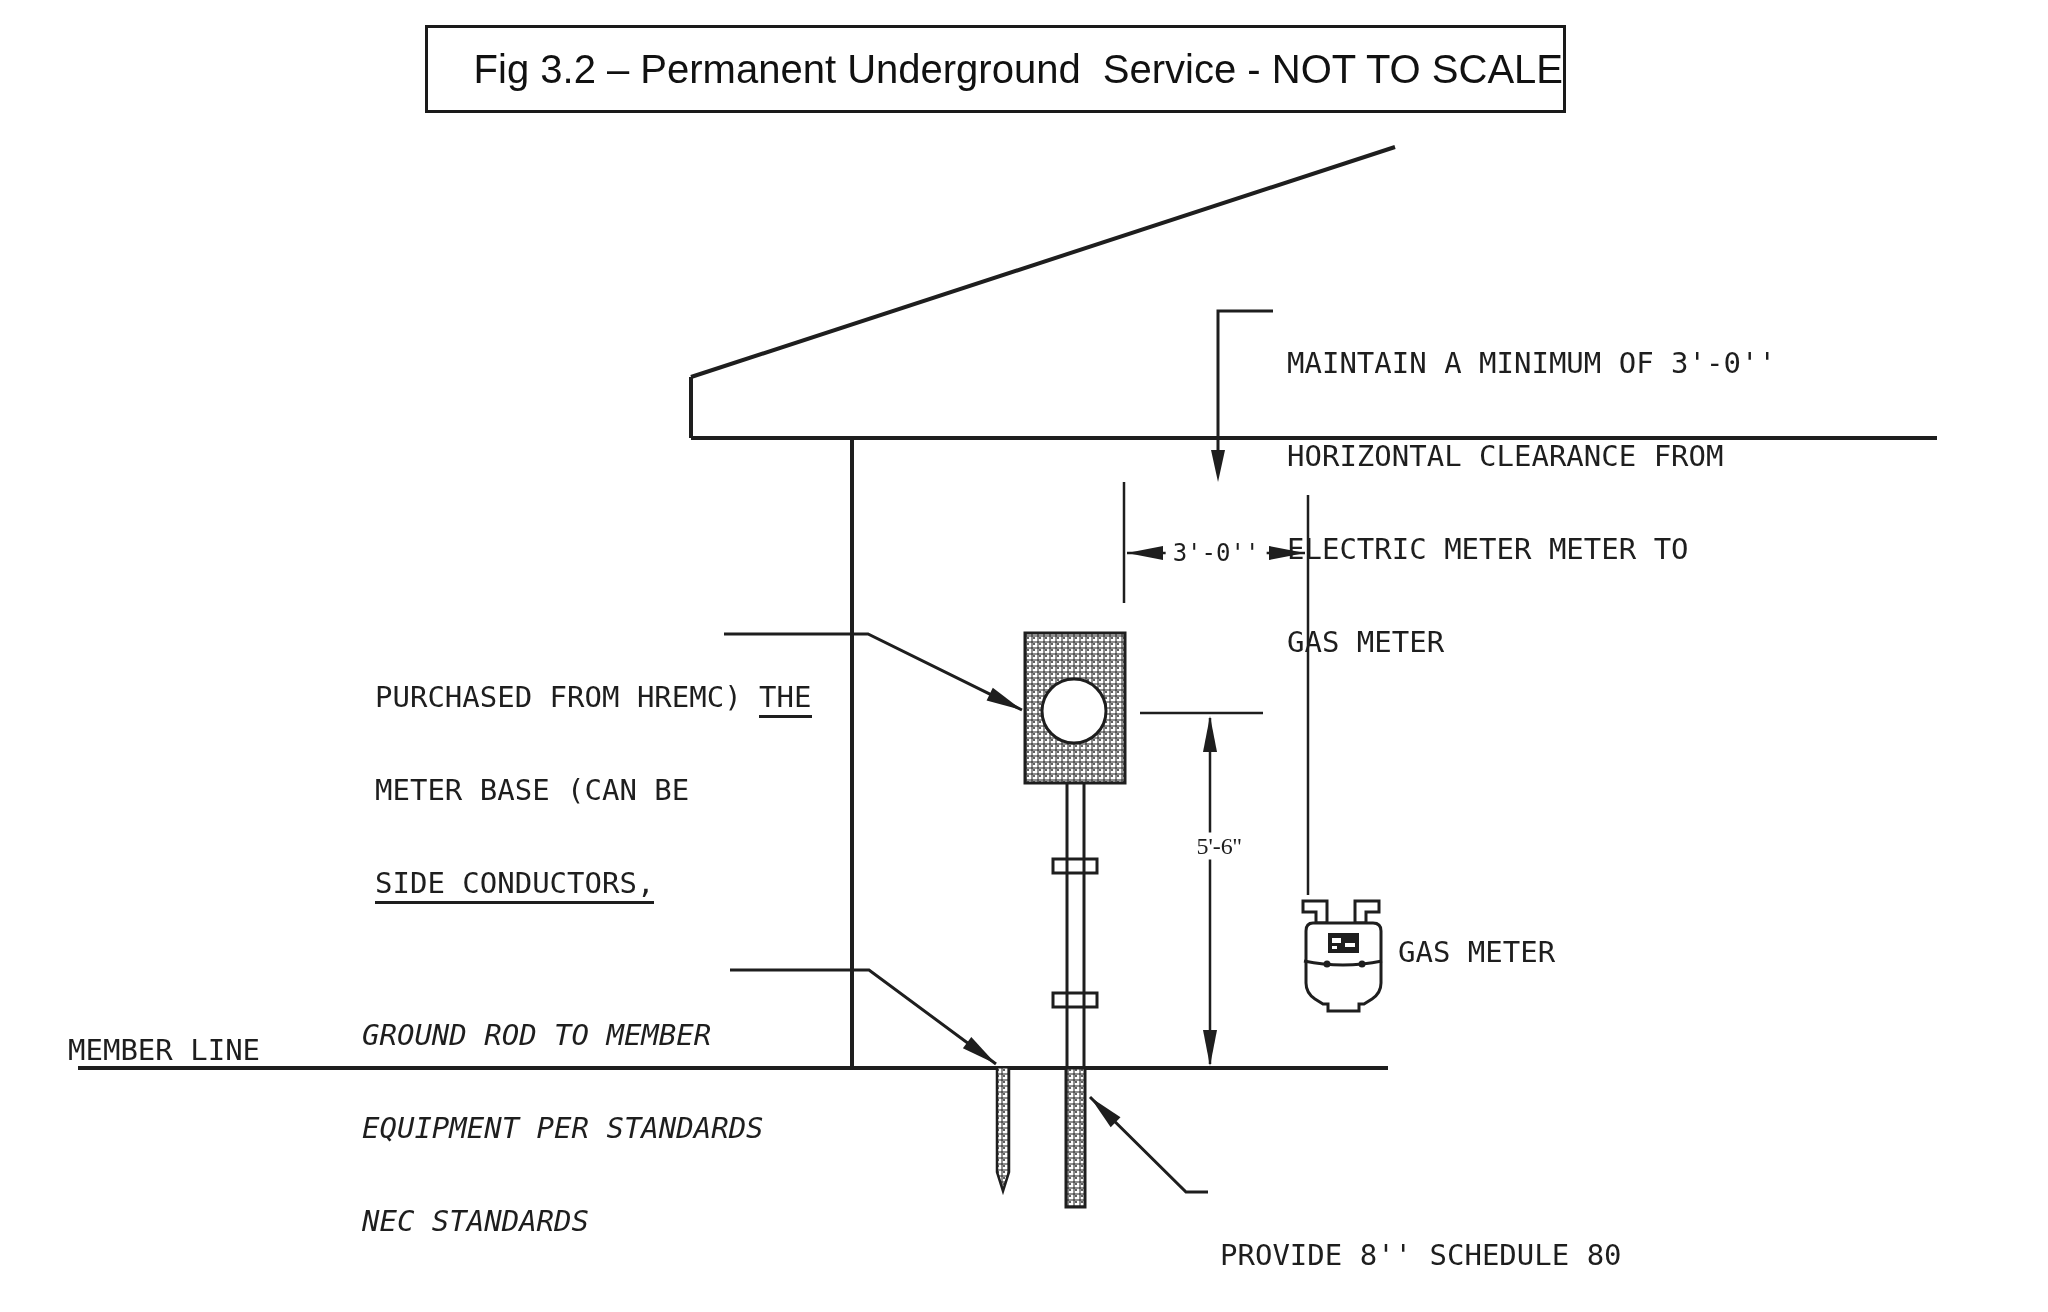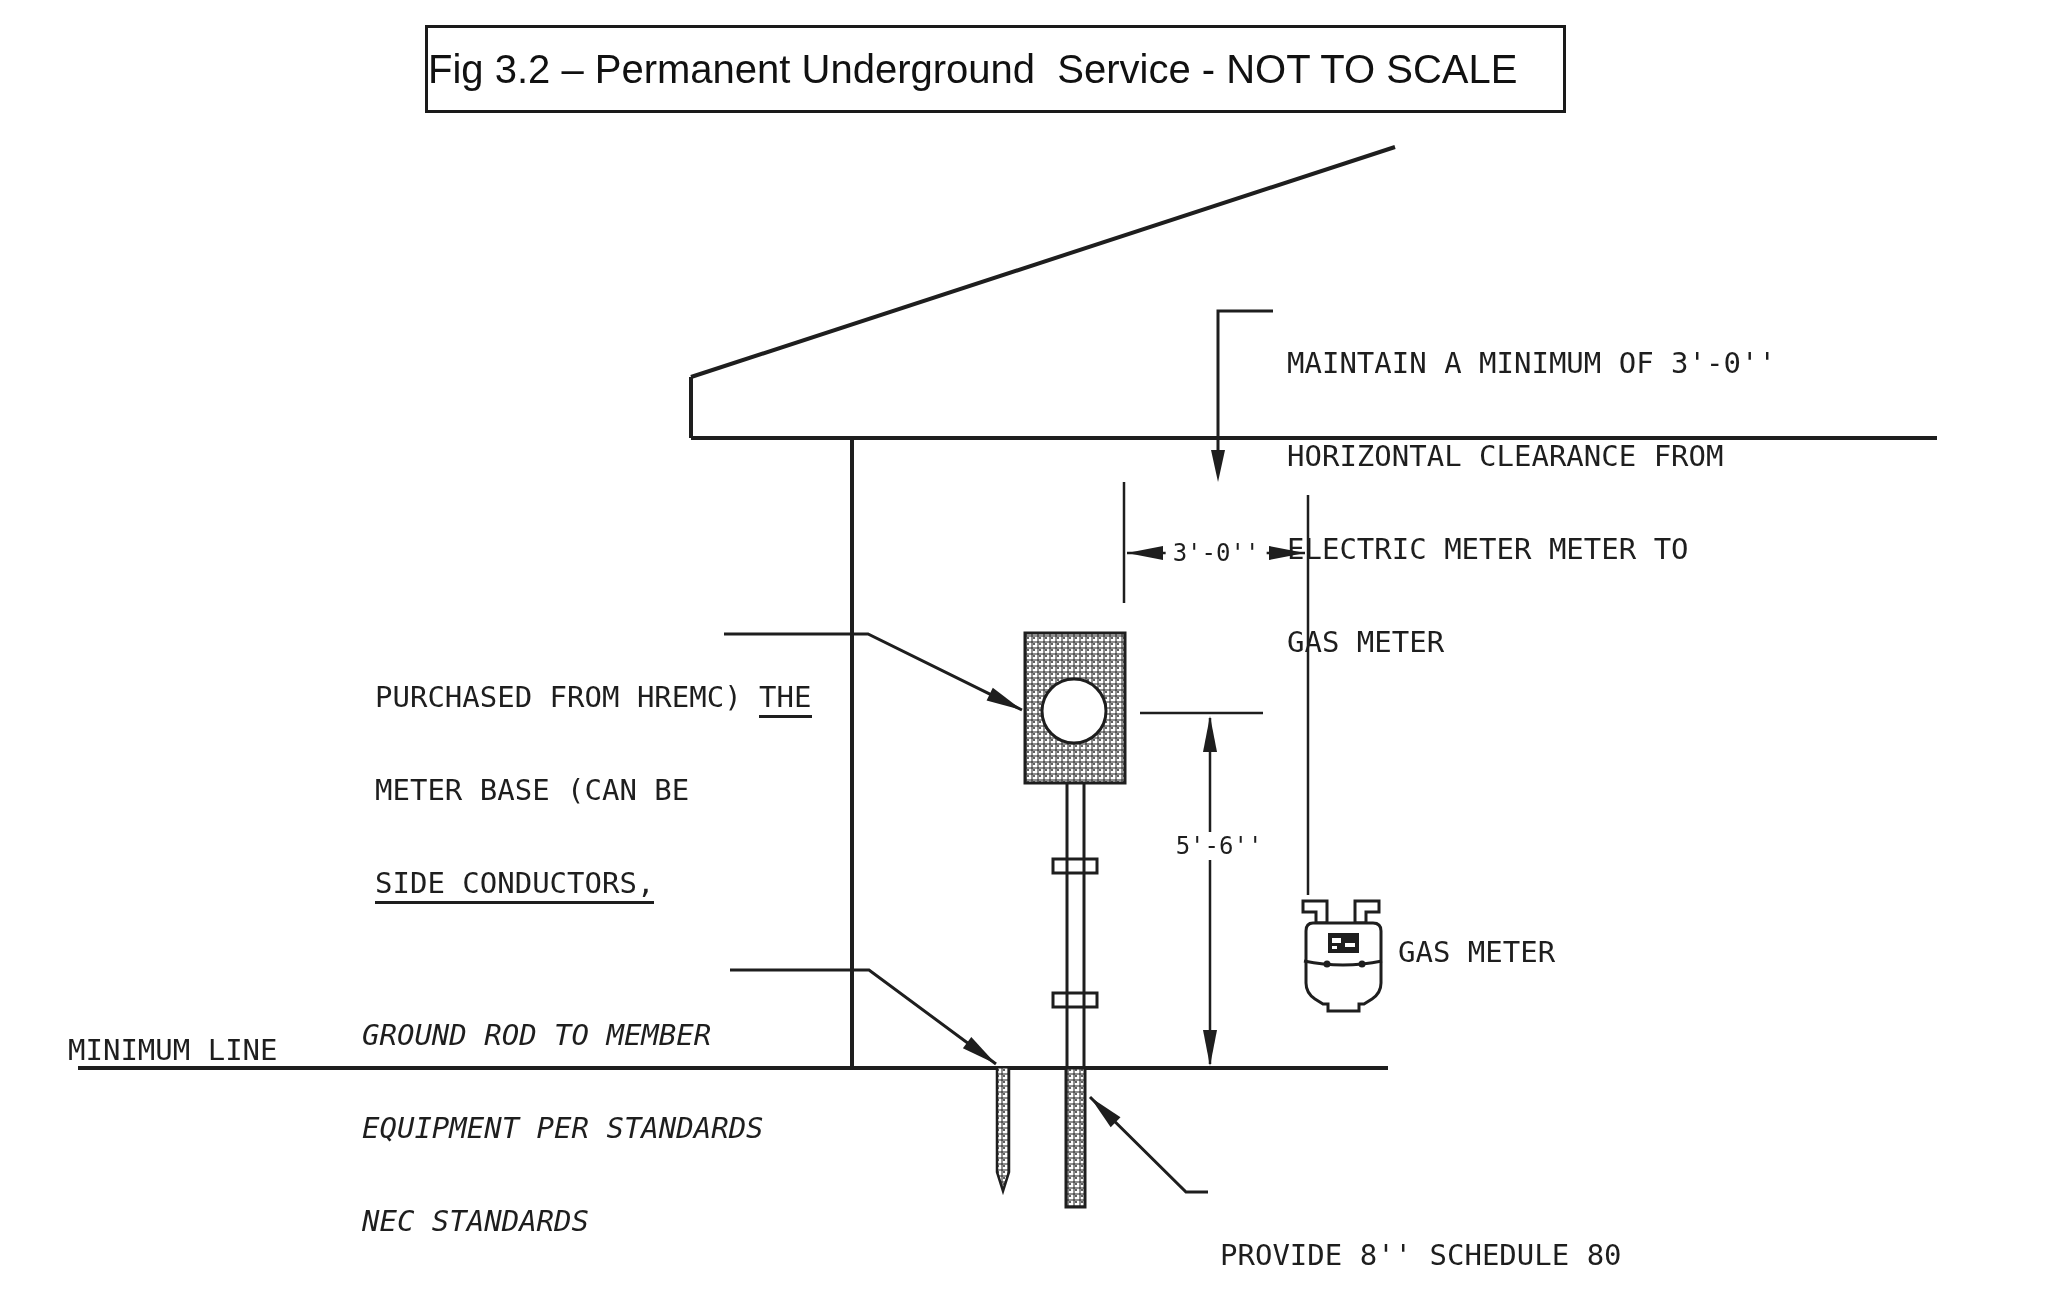--- a/index.html
+++ b/index.html
@@ -6,21 +6,21 @@
   .canvas{position:relative;width:2048px;height:1312px;background:#ffffff;overflow:hidden;
           font-family:"DejaVu Sans Mono",monospace;}
   .lines{position:absolute;left:0;top:0;width:2048px;height:1312px;}
   .cad{position:absolute;color:#1e1e1e;font-family:"DejaVu Sans Mono",monospace;
        font-size:29px;line-height:31px;white-space:pre;}
   .cadline{height:31px;}
   .ul{border-bottom:3px solid #1e1e1e;padding-bottom:1px;}
   .dimlabel{position:absolute;transform:translate(-50%,-50%);background:#ffffff;
             padding:0 7px;color:#1e1e1e;font-size:24px;white-space:pre;}
   .titlebox{position:absolute;left:425px;top:25px;width:1135px;height:82px;
-            border:3px solid #1a1a1a;display:flex;align-items:center;justify-content:flex-start;}
+            border:3px solid #1a1a1a;display:flex;align-items:center;justify-content:flex-end;}
   .titletext{font-family:"Liberation Sans",sans-serif;font-size:40px;color:#111111;white-space:pre;}
 </style>
 </head>
 <body>
 
 <div class="canvas">
 
   <svg class="lines" viewBox="0 0 2048 1312" fill="none" stroke="#1e1e1e">
     <defs>
       <pattern id="stip" width="6" height="6" patternUnits="userSpaceOnUse">
@@ -125,19 +125,19 @@
     <div class="cadline">NEC STANDARDS</div>
   </div>
 
   <div class="cad" style="left:1220px;top:1178px;">
     <div class="cadline">PROVIDE 8'' SCHEDULE 80</div>
     
     
     
   </div>
 
-  <div class="cad" style="left:68px;top:1035px;">MINIMUM LINE</div>
+  <div class="cad" style="left:68px;top:1035px;">MEMBER LINE</div>
   <div class="cad" style="left:1398px;top:937px;">GAS METER</div>
 
   <div class="dimlabel" style="left:1216px;top:553px;">3'-0''</div>
-  <div class="dimlabel" style="left:1219px;top:846px;">5'-6''</div>
+  <div class="dimlabel" style="left:1219px;top:846px;font-family:Liberation Serif, serif;">5'-6''</div>
 
 </div>
 
 </body></html>

